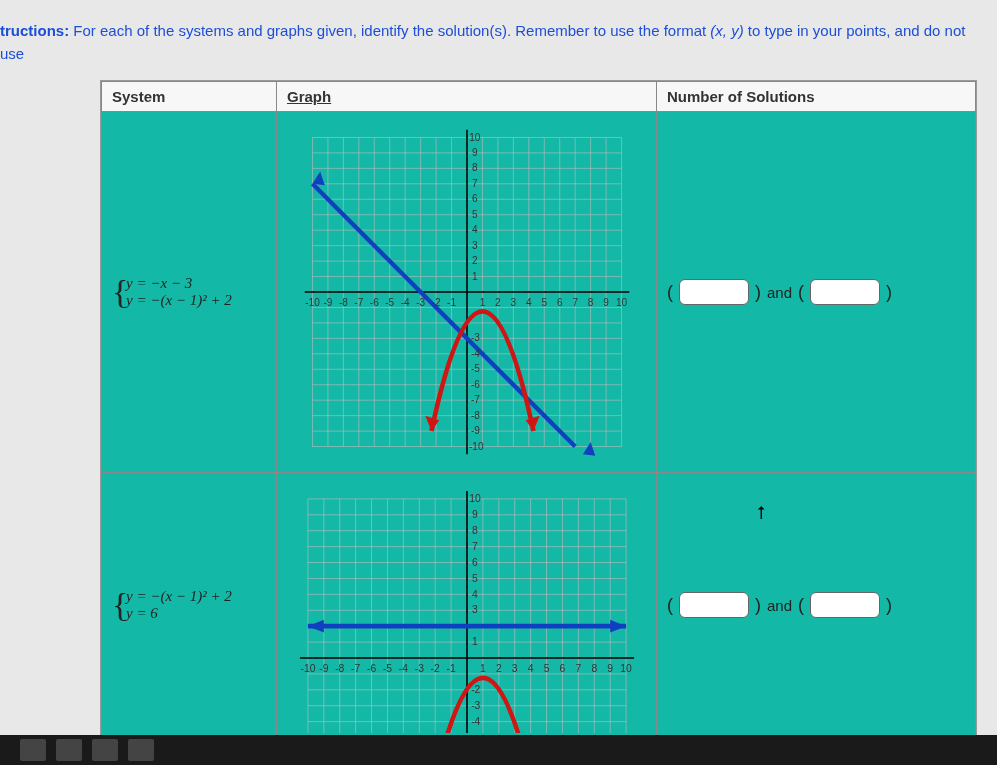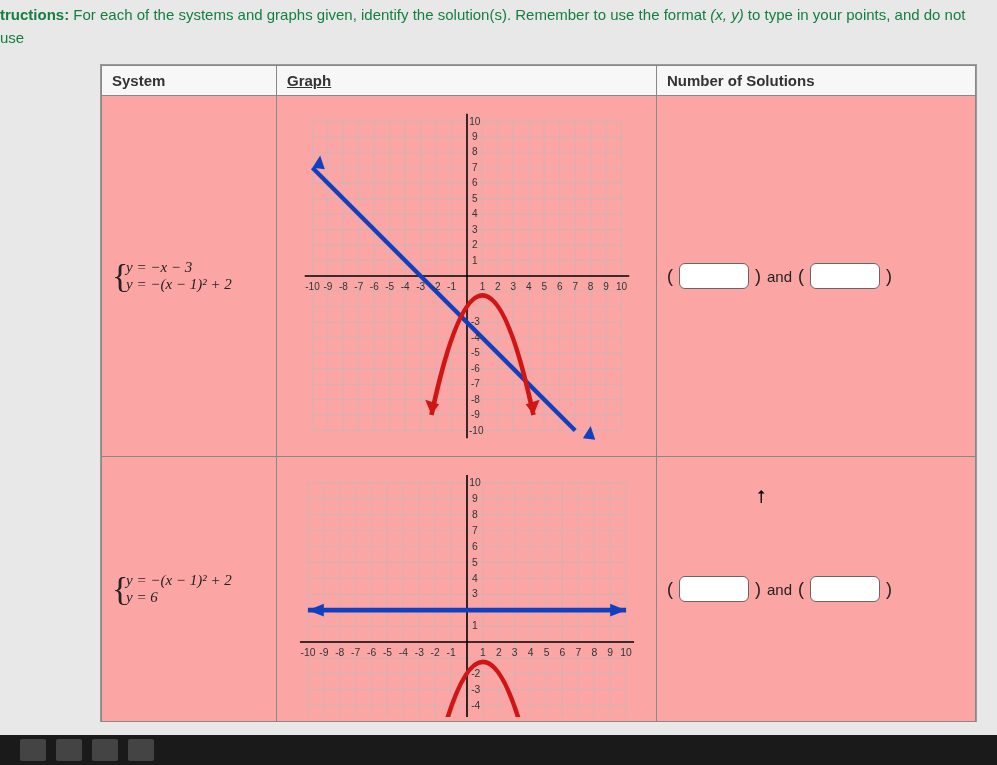--- a/index.html
+++ b/index.html
@@ -6,30 +6,30 @@
   body {
     margin: 0;
     padding: 0;
     font-family: Arial, sans-serif;
     font-size: 14px;
     color: #333;
     background: #e8e8e8;
     width: 997px;
   }
   .instructions {
-    padding: 4px 8px 10px 0;
+    padding: 20px 8px 10px 0;
     font-size: 15px;
     line-height: 1.5;
-    color: #15803d;
+    color: #1d4ed8;
   }
   .instructions .label { font-weight: bold; }
   .instructions .math { font-style: italic; }
   .worksheet {
     margin: 5px 20px 0 100px;
-    background: #fca5a5;
+    background: #14b8a6;
     border: 1px solid #999;
     border-bottom: none;
   }
   table.main {
     width: 100%;
     border-collapse: collapse;
   }
   table.main th, table.main td {
     border: 1px solid #888;
     padding: 6px 10px;

